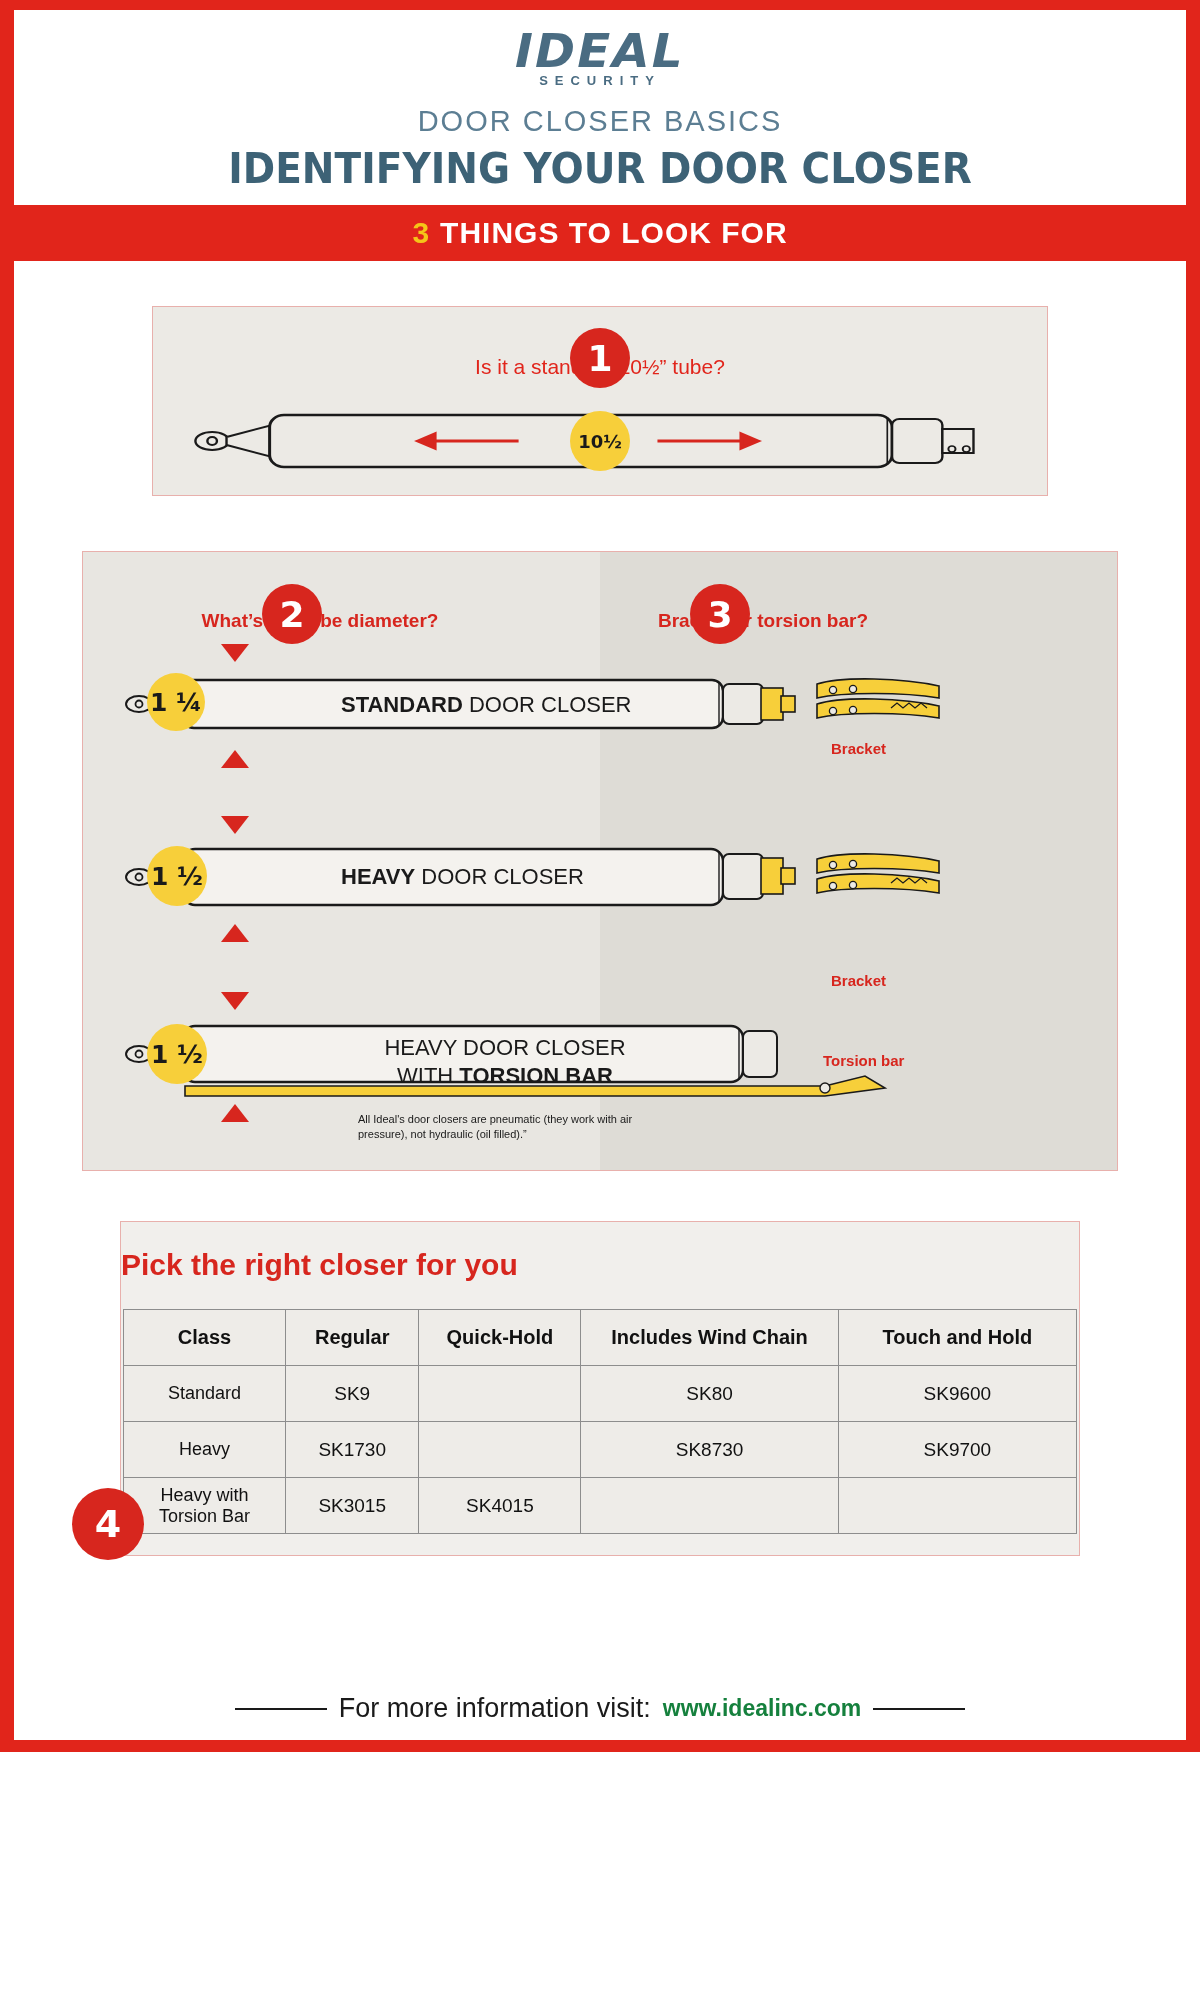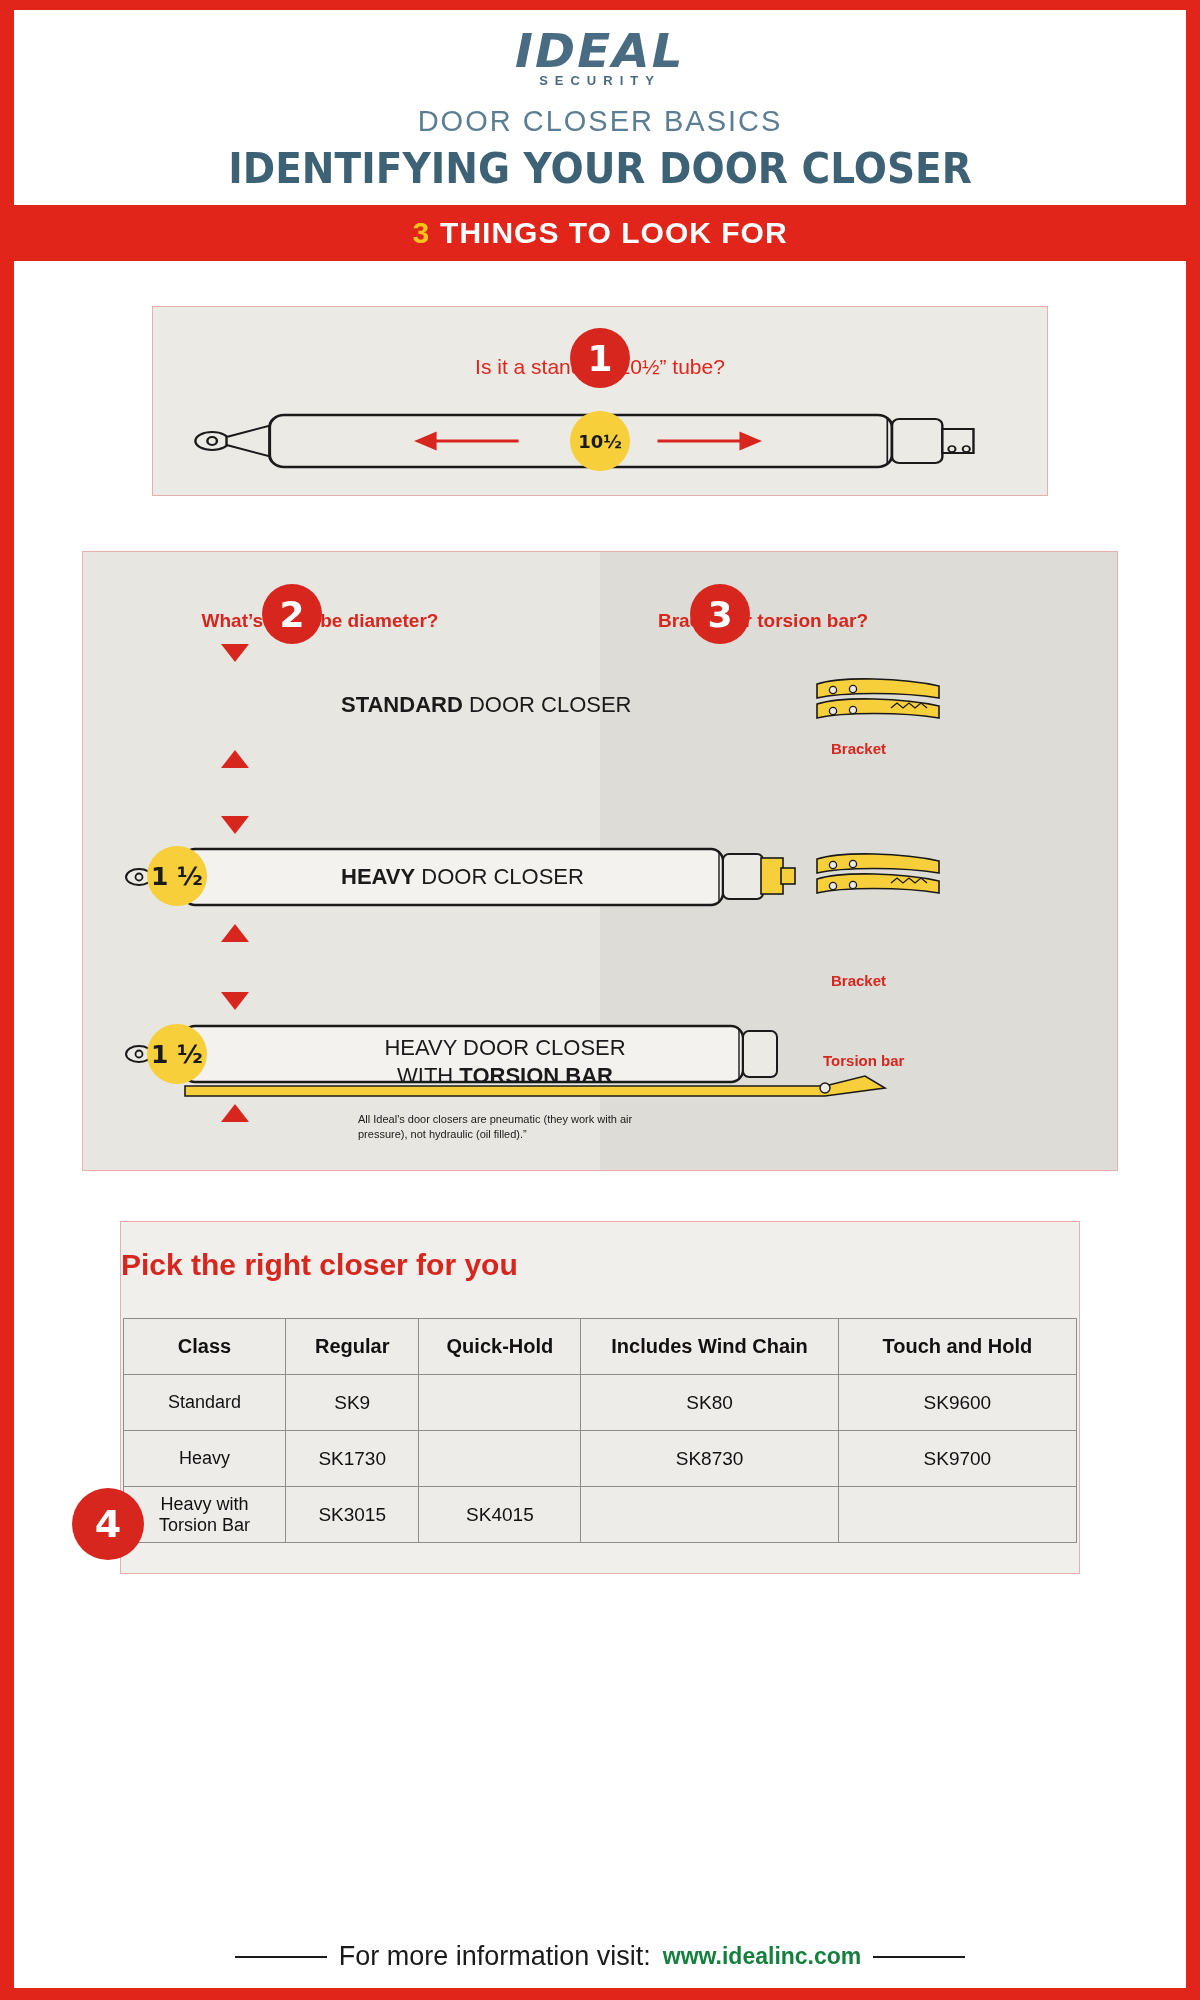--- a/index.html
+++ b/index.html
@@ -3,21 +3,21 @@
 <meta charset="utf-8">
 <style>
   * { box-sizing: border-box; margin: 0; padding: 0; }
   html, body {
     width: 1200px; height: 2000px;
     font-family: "Liberation Sans", sans-serif;
     background: #ffffff;
   }
   #page {
     position: relative;
-    width: 1200px; height: 2000px;
+    width: 1200px; height: 1752px;
     background: #e1251b;
     padding: 10px 14px 12px 14px;
   }
   .sheet {
     position: relative;
     width: 100%; height: 100%;
     background: #ffffff;
   }
 
   
@@ -175,21 +175,21 @@
     padding: 0 0 14px 0;
   }
   .t-title {
     color: #d7261e;
     font-size: 30px;
     font-weight: bold;
     padding: 26px 0 20px 0;
   }
   table.grid {
     width: calc(100% - 4px);
-    margin: 16px auto;
+    margin: 7px auto;
     border-collapse: collapse;
     background: #eeece8;
   }
   table.grid th, table.grid td {
     border: 1px solid #8d8d8d;
     text-align: center;
     font-size: 19px;
     color: #111;
     height: 56px;
     padding: 2px 6px;
@@ -265,20 +265,33 @@
     <div class="badge" style="left:676px; top:278px;">3</div>
 
     <div class="panel2">
       <div class="shade"></div>
 
       <div class="col-q" style="left:72px; top:58px; width:330px; text-align:center;">What’s the tube diameter?</div>
       <div class="col-q" style="left:500px; top:58px; width:360px; text-align:center;">Bracket or torsion bar?</div>
 
       <div class="tri tri-down" style="left:138px; top:92px;"></div>
       <div class="tri tri-up" style="left:138px; top:198px;"></div>
+      <div style="position:absolute; left:42px; top:118px; width:700px; height:68px;">
+        <svg width="700" height="68" viewBox="0 0 700 68">
+          <ellipse cx="14" cy="34" rx="13" ry="8" fill="#eceae5" stroke="#1a1a1a" stroke-width="2"></ellipse>
+          <circle cx="14" cy="34" r="3.5" fill="none" stroke="#1a1a1a" stroke-width="1.8"></circle>
+          <path d="M25 31 L60 20 L60 48 L25 37 Z" fill="#eceae5" stroke="#1a1a1a" stroke-width="2"></path>
+          <rect x="58" y="10" width="540" height="48" rx="11" fill="#f4f2ee" stroke="#1a1a1a" stroke-width="2.5"></rect>
+          <rect x="598" y="14" width="40" height="40" rx="6" fill="#eceae5" stroke="#1a1a1a" stroke-width="2"></rect>
+          <line x1="594" y1="12" x2="594" y2="56" stroke="#1a1a1a" stroke-width="1.4"></line>
+          <rect x="636" y="18" width="22" height="32" fill="#f7cf3a" stroke="#1a1a1a" stroke-width="1.6"></rect>
+          <rect x="656" y="26" width="14" height="16" fill="#f7cf3a" stroke="#1a1a1a" stroke-width="1.6"></rect>
+        </svg>
+        <div class="yellow-circle" style="position:absolute; left:22px; top:3px; width:58px; height:58px; font-size:25px;">1 ¼</div>
+      </div>
       <div class="row-label" style="left:258px; top:140px;">
         <b>STANDARD</b><span> DOOR CLOSER</span>
       </div>
 
       <svg style="position:absolute; left:730px; top:120px;" width="130" height="62" viewBox="0 0 130 62">
         <path d="M4 12 C30 4, 90 6, 126 14 L126 26 C90 20, 30 20, 4 26 Z" fill="#f7cf3a" stroke="#1a1a1a" stroke-width="1.6"></path>
         <path d="M4 32 C30 24, 90 26, 126 34 L126 46 C90 40, 30 40, 4 46 Z" fill="#f7cf3a" stroke="#1a1a1a" stroke-width="1.6"></path>
         <circle cx="20" cy="18" r="3.6" fill="#eceae5" stroke="#1a1a1a" stroke-width="1.3"></circle>
         <circle cx="40" cy="17" r="3.6" fill="#eceae5" stroke="#1a1a1a" stroke-width="1.3"></circle>
         <circle cx="20" cy="39" r="3.6" fill="#eceae5" stroke="#1a1a1a" stroke-width="1.3"></circle>

